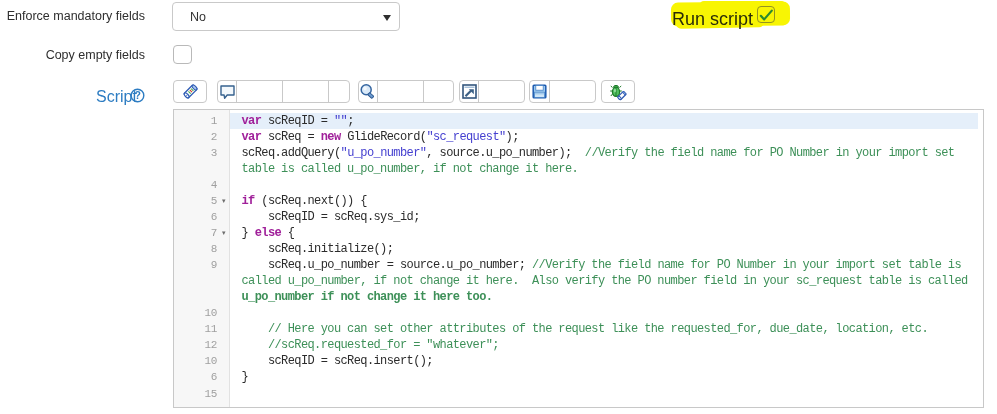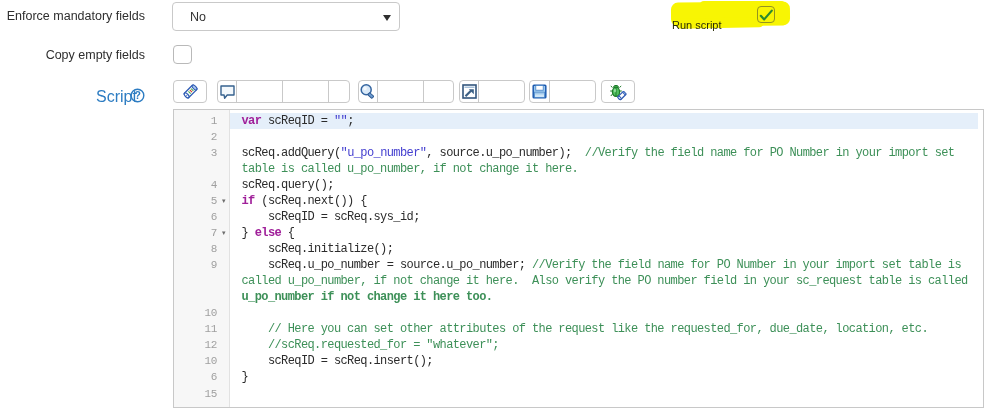--- a/index.html
+++ b/index.html
@@ -27,21 +27,21 @@
 
 <div class="lbl" style="left:0;width:145px;top:9px;">Enforce mandatory fields</div>
 <div class="abs" style="left:172px;top:2px;width:228px;height:29px;border:1px solid #c9c9c9;border-radius:4px;box-sizing:border-box;background:#fff;text-decoration:underline;">
   <div style="position:absolute;left:17px;top:7px;font-size:12.5px;color:#333;">No</div>
   <div style="position:absolute;right:8px;top:12px;width:0;height:0;border-left:4.5px solid transparent;border-right:4.5px solid transparent;border-top:6px solid #2f2f2f;"></div>
 </div>
 
 <div class="abs" style="left:671px;top:2px;width:119px;height:24px;background:#f8f503;border-radius:7px;transform:rotate(-0.6deg);"></div>
 <div class="abs" style="left:676px;top:18px;width:88px;height:10px;background:#f8f503;border-radius:5px;transform:rotate(-1deg);"></div>
 <div class="abs" style="left:700px;top:1px;width:85px;height:8px;background:#f8f503;border-radius:4px;"></div>
-<div class="abs" style="left:672px;top:9px;font-size:11px;color:#2a2c08;margin-top:10px;">Run script</div>
+<div class="abs" style="left:672px;top:9px;font-size:18px;color:#2a2c08;">Run script</div>
 <div class="abs" style="left:757px;top:6px;width:18px;height:17px;border:1px solid #94941f;border-radius:4px;box-sizing:border-box;">
   <svg width="17" height="16" viewBox="0 0 17 16" style="position:absolute;left:0px;top:-1px;">
       <path d="M2.8 9.8 L6.2 13.4 L13.8 4.6" fill="none" stroke="#2b8a2f" stroke-width="2.2" stroke-linecap="round" stroke-linejoin="round"></path>
     </svg>
 </div>
 
 <div class="lbl" style="left:0;width:145px;top:48px;">Copy empty fields</div>
 <div class="abs" style="left:173px;top:45px;width:19px;height:19px;border:1px solid #b9b9b9;border-radius:4px;box-sizing:border-box;background:#fff;"></div>
 
 <div class="abs" style="left:96px;top:88px;font-size:16px;color:#2c7cc2;">Script</div>
@@ -199,23 +199,23 @@
       <div class="gnum" style="top: 147px;">9</div>
       <div class="gnum" style="top: 195px;">10</div>
       <div class="gnum" style="top: 211px;">11</div>
       <div class="gnum" style="top: 227px;">12</div>
       <div class="gnum" style="top: 243px;">10</div>
       <div class="gnum" style="top: 259px;">6</div>
       <div class="gnum" style="top: 276px; font-family: Liberation Mono, monospace;">15</div>
     </div>
   <div id="code">
       <div class="crow hl" style="top: 3px;"><span class="k">var</span><span> scReqID = </span><span class="s">""</span><span>;</span></div>
+      <div class="crow" style="top: 19px;"><span class="k">var</span><span> scReq = </span><span class="k">new</span><span> GlideRecord(</span><span class="s">"sc_request"</span><span>);</span></div>
       <div class="crow" style="top: 35px;"><span>scReq.addQuery(</span><span class="s">"u_po_number"</span><span>, source.u_po_number);  </span><span class="c">//Verify the field name for PO Number in your import set</span></div>
       <div class="crow" style="top: 51px;"><span class="c">table is called u_po_number, if not change it here.</span></div>
-      <div class="crow" style="top: 67px;"><span>scReq.query();</span></div>
       <div class="crow" style="top: 83px;"><span class="k">if</span><span> (scReq.next()) {</span></div>
       <div class="crow" style="top: 99px;"><span>    scReqID = scReq.sys_id;</span></div>
       <div class="crow" style="top: 115px;"><span>} </span><span class="k">else</span><span> {</span></div>
       <div class="crow" style="top: 131px;"><span>    scReq.initialize();</span></div>
       <div class="crow" style="top: 147px;"><span>    scReq.u_po_number = source.u_po_number; </span><span class="c">//Verify the field name for PO Number in your import set table is</span></div>
       <div class="crow" style="top: 163px;"><span class="c">called u_po_number, if not change it here.  Also verify the PO number field in your sc_request table is called</span></div>
       <div class="crow" style="top: 179px; font-weight: bold;"><span class="c">u_po_number if not change it here too.</span></div>
       <div class="crow" style="top: 195px;"></div>
       <div class="crow" style="top: 211px;"><span class="c">    // Here you can set other attributes of the request like the requested_for, due_date, location, etc.</span></div>
       <div class="crow" style="top: 227px;"><span class="c">    //scReq.requested_for = "whatever";</span></div>

